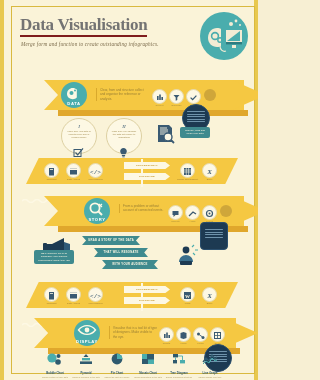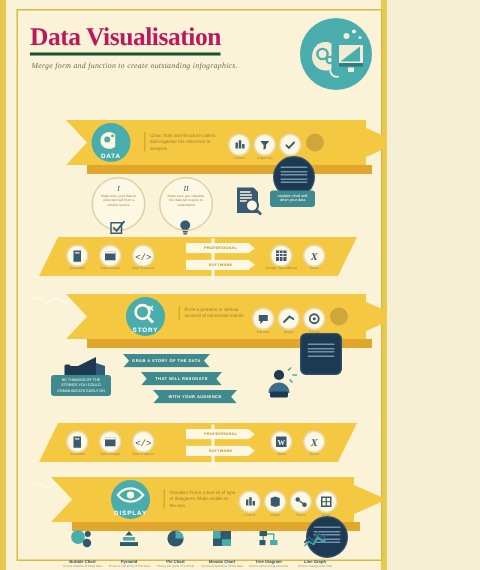--- a/index.html
+++ b/index.html
@@ -18,23 +18,23 @@
   }
   .frame-line{
     position:absolute;left:7px;top:6px;width:244px;height:368px;
     border:1px solid #d9b93f;box-sizing:border-box;pointer-events:none;
   }
 
   
   .header{position:absolute;left:12px;top:10px;width:234px;height:52px;}
   .title{
     font-family:"Liberation Serif",serif;
-    font-weight:bold;font-size:17px;color:#be185d;
+    font-weight:bold;font-size:17px;color:#737373;
     letter-spacing:-0.3px;line-height:18px;margin:6px 0 0 4px;
-    border-bottom:2px solid #14532d;display:inline-block;padding-bottom:1px;
+    border-bottom:2px solid #7f1d1d;display:inline-block;padding-bottom:1px;
   }
   .subtitle{
     font-family:"Liberation Serif",serif;font-style:italic;
     font-size:5.2px;color:#7a6a4a;margin:4px 0 0 5px;letter-spacing:0.2px;
   }
   .header-badge{
     position:absolute;right:2px;top:2px;width:48px;height:48px;border-radius:50%;
     background:#4aadad;
   }
   .hb-svg{position:absolute;left:0;top:0;}

